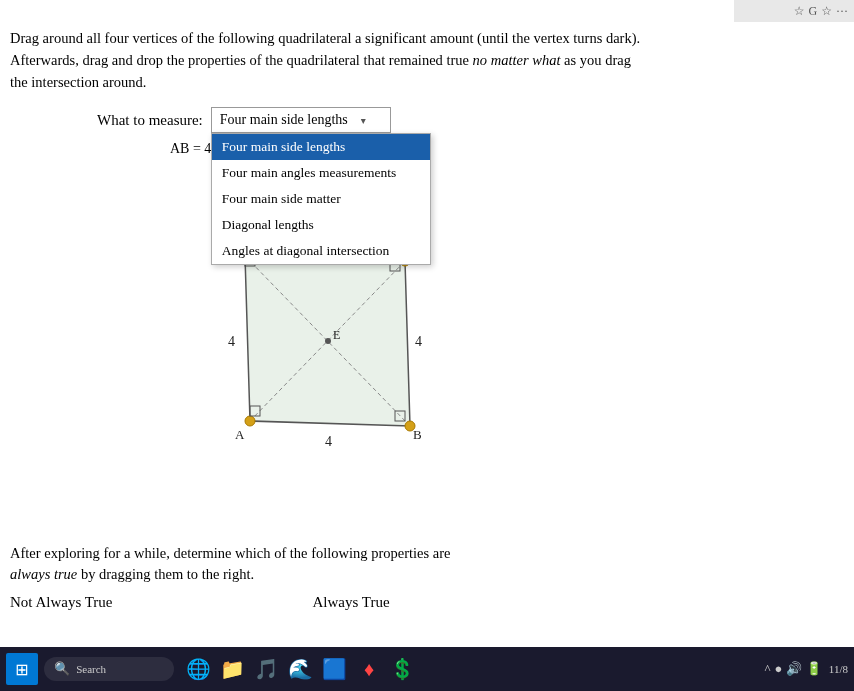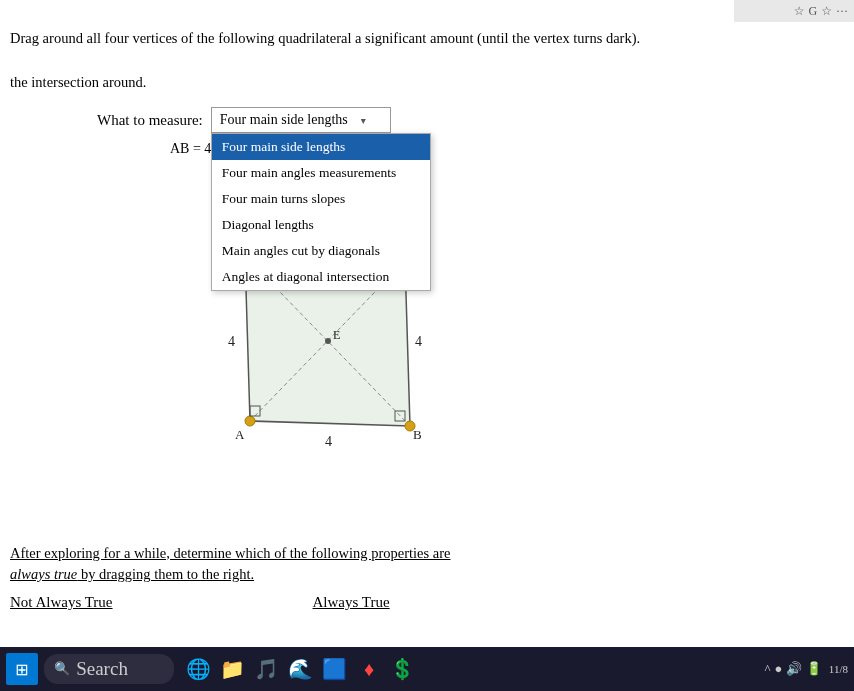--- a/index.html
+++ b/index.html
@@ -125,21 +125,20 @@
       width: 100%;
       height: 100%;
     }
 
     
     .bottom-section {
       position: absolute;
       bottom: 80px;
       left: 10px;
       right: 10px;
-      text-decoration: underline;
     }
     .explore-text {
       font-size: 14.5px;
       line-height: 1.5;
       margin-bottom: 8px;
     }
     .explore-text em {
       font-style: italic;
     }
     .columns {
@@ -187,21 +186,21 @@
       padding: 4px 10px;
       gap: 6px;
       width: 130px;
     }
     .taskbar-search-icon {
       color: #aaa;
       font-size: 13px;
     }
     .taskbar-search-text {
       color: #ccc;
-      font-size: 19px;
+      font-size: 11px;
     }
     .taskbar-icons {
       display: flex;
       align-items: center;
       gap: 4px;
       margin-left: 4px;
     }
     .taskbar-app-icon {
       width: 30px;
       height: 30px;
@@ -239,37 +238,38 @@
   <span class="top-bar-icon">☆</span>
   <span class="top-bar-icon">G</span>
   <span class="top-bar-icon">☆</span>
   <span class="top-bar-icon">···</span>
 </div>
 
 <div class="main-content">
 
   <div class="instructions">
     <span>Drag around all four vertices of the following quadrilateral a significant amount (until the vertex turns dark).</span><br>
-    <br>
+    <span>
+      <span>Afterwards, drag and drop the properties of the quadrilateral that remained true </span><em>no matter what</em><span> as you drag</span>
+    </span><br>
     <span>the intersection around.</span>
   </div>
 
   <div class="measure-row">
     <span class="measure-label">What to measure:</span>
     <div class="dropdown-container">
       <div class="dropdown-selected">
         <span>Four main side lengths</span>
         <span class="dropdown-arrow">▾</span>
       </div>
       <div class="dropdown-menu">
         <div class="dropdown-item active">Four main side lengths</div>
         <div class="dropdown-item">Four main angles measurements</div>
-        <div class="dropdown-item">Four main turns slopes</div>
+        <div class="dropdown-item">Four main side matter</div>
         <div class="dropdown-item">Diagonal lengths</div>
-        <div class="dropdown-item">Main angles cut by diagonals</div>
         <div class="dropdown-item">Angles at diagonal intersection</div>
       </div>
     </div>
   </div>
 
   <div class="side-labels">
     <span>AB = 4</span>
     <span>BC =</span>
   </div>
 

